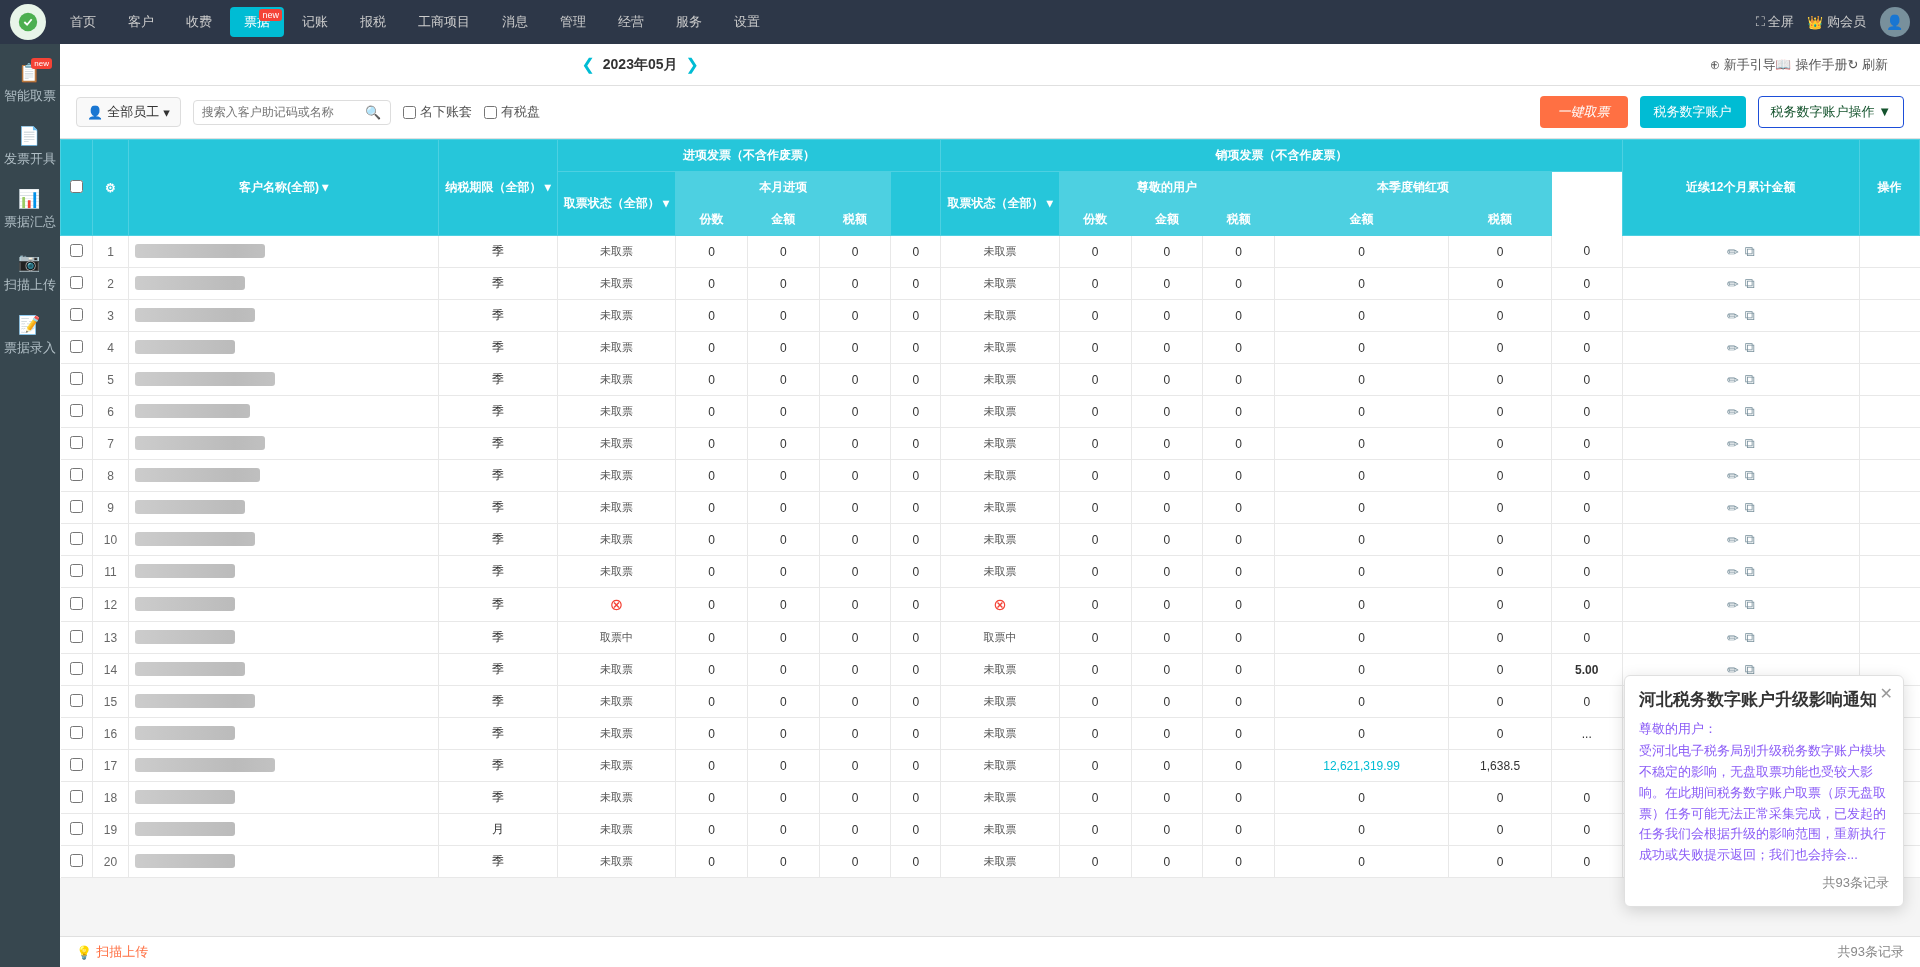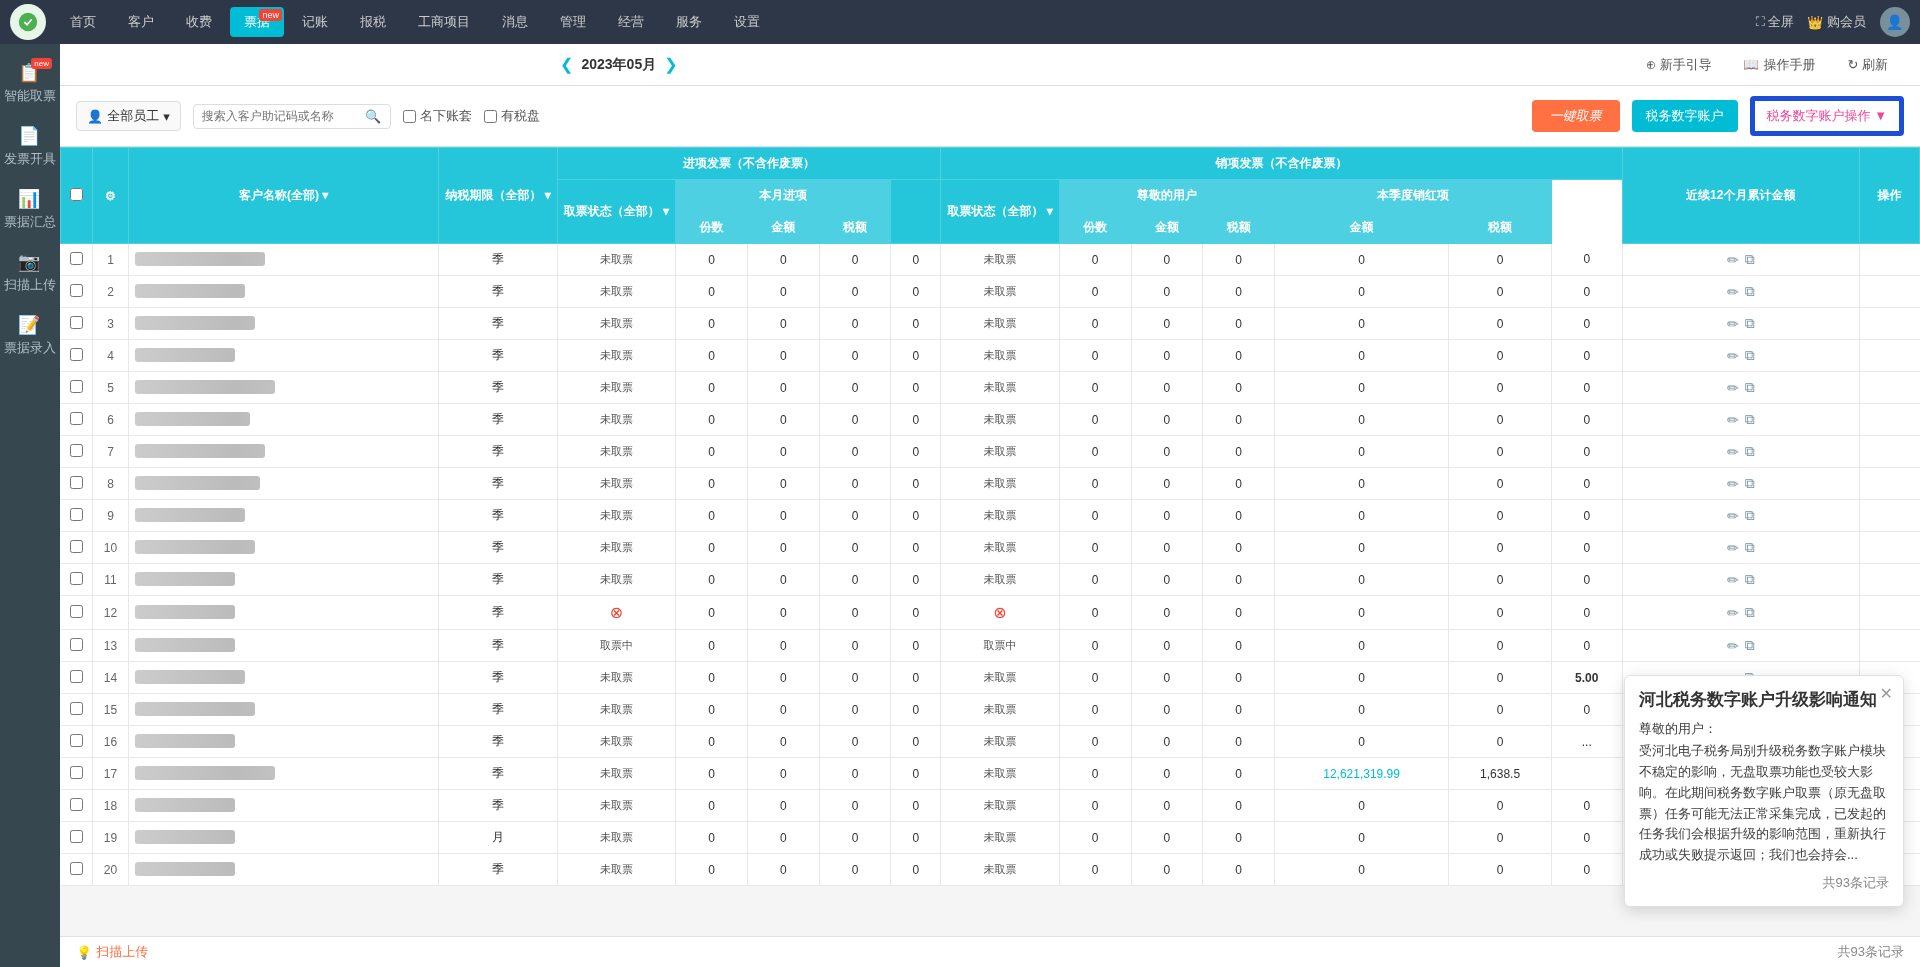--- a/index.html
+++ b/index.html
@@ -190,22 +190,22 @@
       color: #fff;
       border: none;
       border-radius: 4px;
       padding: 7px 14px;
       cursor: pointer;
       font-size: 13px;
       white-space: nowrap;
     }
     .btn-outline-teal {
       background: #fff;
-      color: #ec4899;
-      border: 5px solid #1d4ed8;
+      color: #14532d;
+      border: 1px solid #1d4ed8;
       border-radius: 4px;
       padding: 6px 12px;
       cursor: pointer;
       font-size: 12px;
       display: flex; align-items: center; gap: 4px;
     }
 
     
     .table-wrapper {
       flex: 1;
@@ -304,21 +304,21 @@
       font-size: 16px;
     }
     .notification-popup .notif-title {
       font-weight: bold;
       color: #333;
       font-size: 17px;
       margin-bottom: 8px;
     }
     .notification-popup .notif-body {
       font-size: 12px;
-      color: #404040;
+      color: #8b5cf6;
       line-height: 1.6;
     }
     .notif-bottom { font-size: 11px; color: #888; margin-top: 8px; text-align: right; }
 
     .sub-tabs-row {
       display: flex;
       align-items: center;
       background: #fff;
       border-bottom: 1px solid #e0e0e0;
       padding: 0 16px;
@@ -389,21 +389,21 @@
   </div>
 
   <div class="main-content">
 
     <div class="sub-tabs-row">
       <div class="date-nav" style="margin: 0 auto;">
         <button>❮</button>
         <span class="date-label">2023年05月</span>
         <button>❯</button>
       </div>
-      <div style="display:flex;align-items:center;gap:32px;font-size:12px;color:#555;margin-left:auto;padding-right:16px;">
+      <div style="display:flex;align-items:center;gap:0;font-size:12px;color:#555;margin-left:auto;padding-right:16px;">
         <span>⊕ <span>新手引导</span></span>
         <span>📖 <span>操作手册</span></span>
         <span>↻ <span>刷新</span></span>
       </div>
     </div>
 
     <div class="toolbar">
       <div class="emp-select">
         <span>👤</span>
         <span>全部员工</span>

